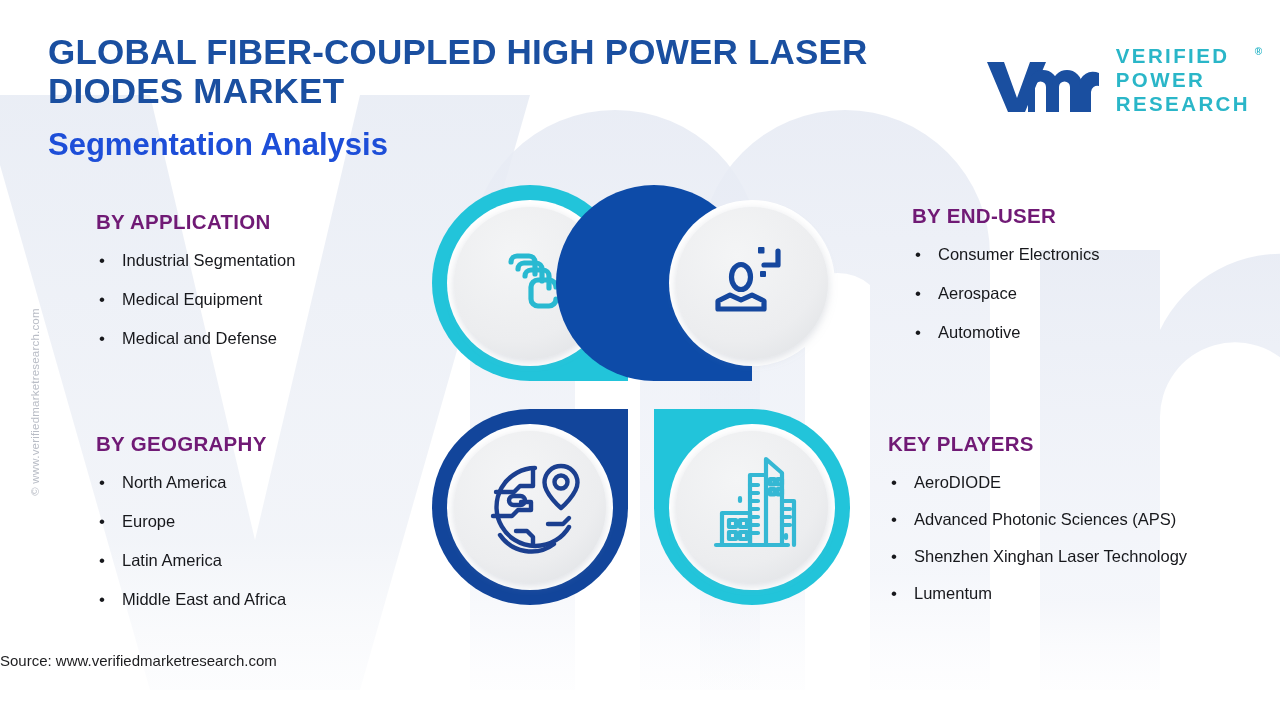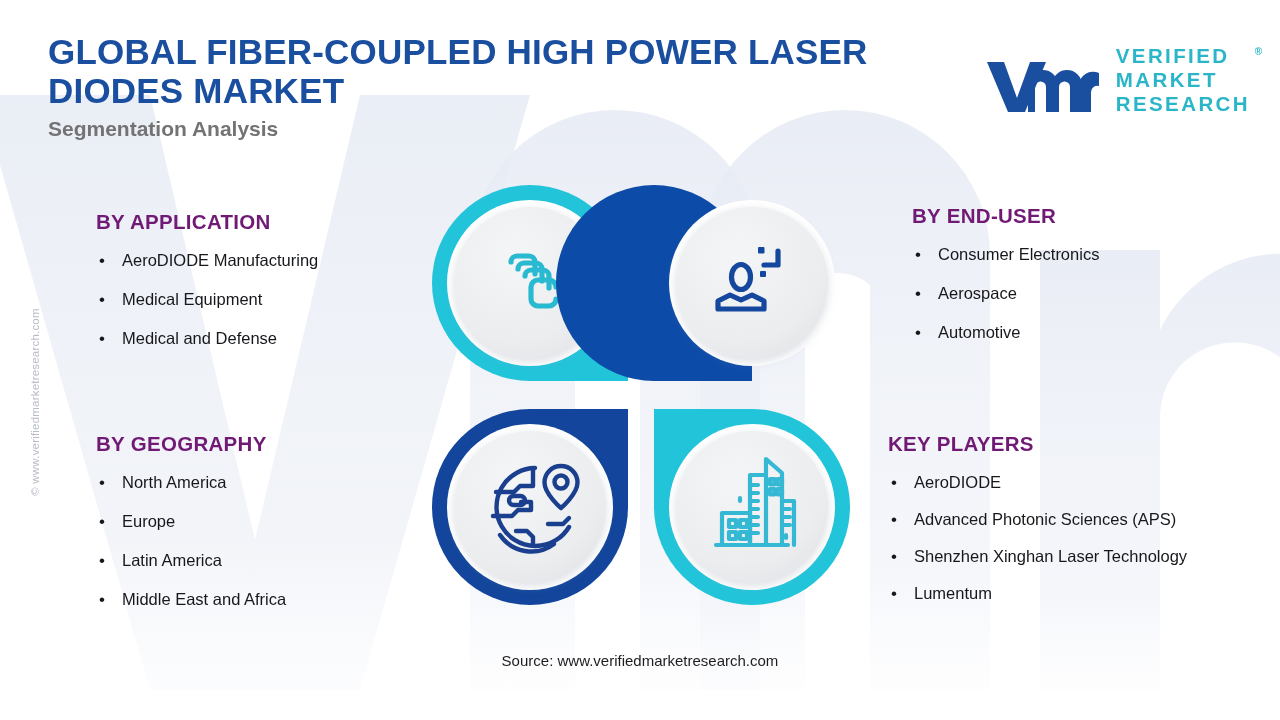--- a/index.html
+++ b/index.html
@@ -56,25 +56,25 @@
   }
   .title {
     font-size: 35px;
     line-height: 39px;
     font-weight: bold;
     color: #1a4fa0;
     letter-spacing: 0.2px;
     text-transform: uppercase;
   }
   .subtitle {
-    margin-top: 4px;
-    font-size: 21px;
+    margin-top: 20px;
+    font-size: 31px;
     line-height: 30px;
     font-weight: bold;
-    color: #737373;
+    color: #1d4ed8;
   }
 
   
   .logo {
     position: absolute;
     right: 30px;
     top: 44px;
     display: flex;
     align-items: flex-end;
     gap: 14px;
@@ -147,21 +147,20 @@
   #seg-keyplayers  { left: 888px; top: 432px; width: 340px; }
 
   #seg-keyplayers li { margin-bottom: 12px; }
 
   
   .footer {
     position: absolute;
     left: 0;
     right: 0;
     top: 652px;
-    text-align: center;
     font-size: 15px;
     color: #1d1d1f;
     z-index: 5;
   }
 </style>
 </head>
 <body>
 
 <div class="bg-watermark">
   <svg viewBox="0 0 1280 720" width="1280" height="720" aria-hidden="true">
@@ -209,21 +208,21 @@
     <path d="M 3 8 L 20 8 L 33 44 L 46 8 L 62 8 L 41 58 L 24 58 Z" fill="#1a4fa0"></path>
     <path d="M 44 58 L 44 31 A 15 15 0 0 1 74 31 L 74 58 L 62 58 L 62 33
              A 5.5 5.5 0 0 0 51 33 L 51 58 Z" fill="#1a4fa0"></path>
     <path d="M 68 58 L 68 31 A 15 15 0 0 1 98 31 L 98 58 L 86 58 L 86 33
              A 5.5 5.5 0 0 0 75 33 L 75 58 Z" fill="#1a4fa0"></path>
     <path d="M 95 58 L 95 31 A 14 14 0 0 1 115 19 L 115 32
              A 6.5 6.5 0 0 0 107 38 L 107 58 Z" fill="#1a4fa0"></path>
   </svg>
   <div class="logo-words">
     <div>VERIFIED</div>
-    <div>MARKET</div>
+    <div>POWER</div>
     <div>RESEARCH</div>
     <span class="reg">®</span>
   </div>
 </div>
 
 <div class="quad">
   <svg viewBox="0 0 422 424" aria-hidden="true">
     <defs>
       <radialGradient id="innerShade" cx="40%" cy="32%" r="78%">
         <stop offset="0%" stop-color="#f4f5f6"></stop>
@@ -310,21 +309,21 @@
       </g>
     </g>
   </svg>
 </div>
 
 <div class="seg" id="seg-application">
   <div class="seg-title">BY APPLICATION</div>
   <ul>
     <li>
       <span class="dot">•</span>
-      <span class="txt">AeroDIODE Manufacturing</span>
+      <span class="txt">Industrial Segmentation</span>
     </li>
     <li>
       <span class="dot">•</span>
       <span class="txt">Medical Equipment</span>
     </li>
     <li>
       <span class="dot">•</span>
       <span class="txt">Medical and Defense</span>
     </li>
   </ul>

